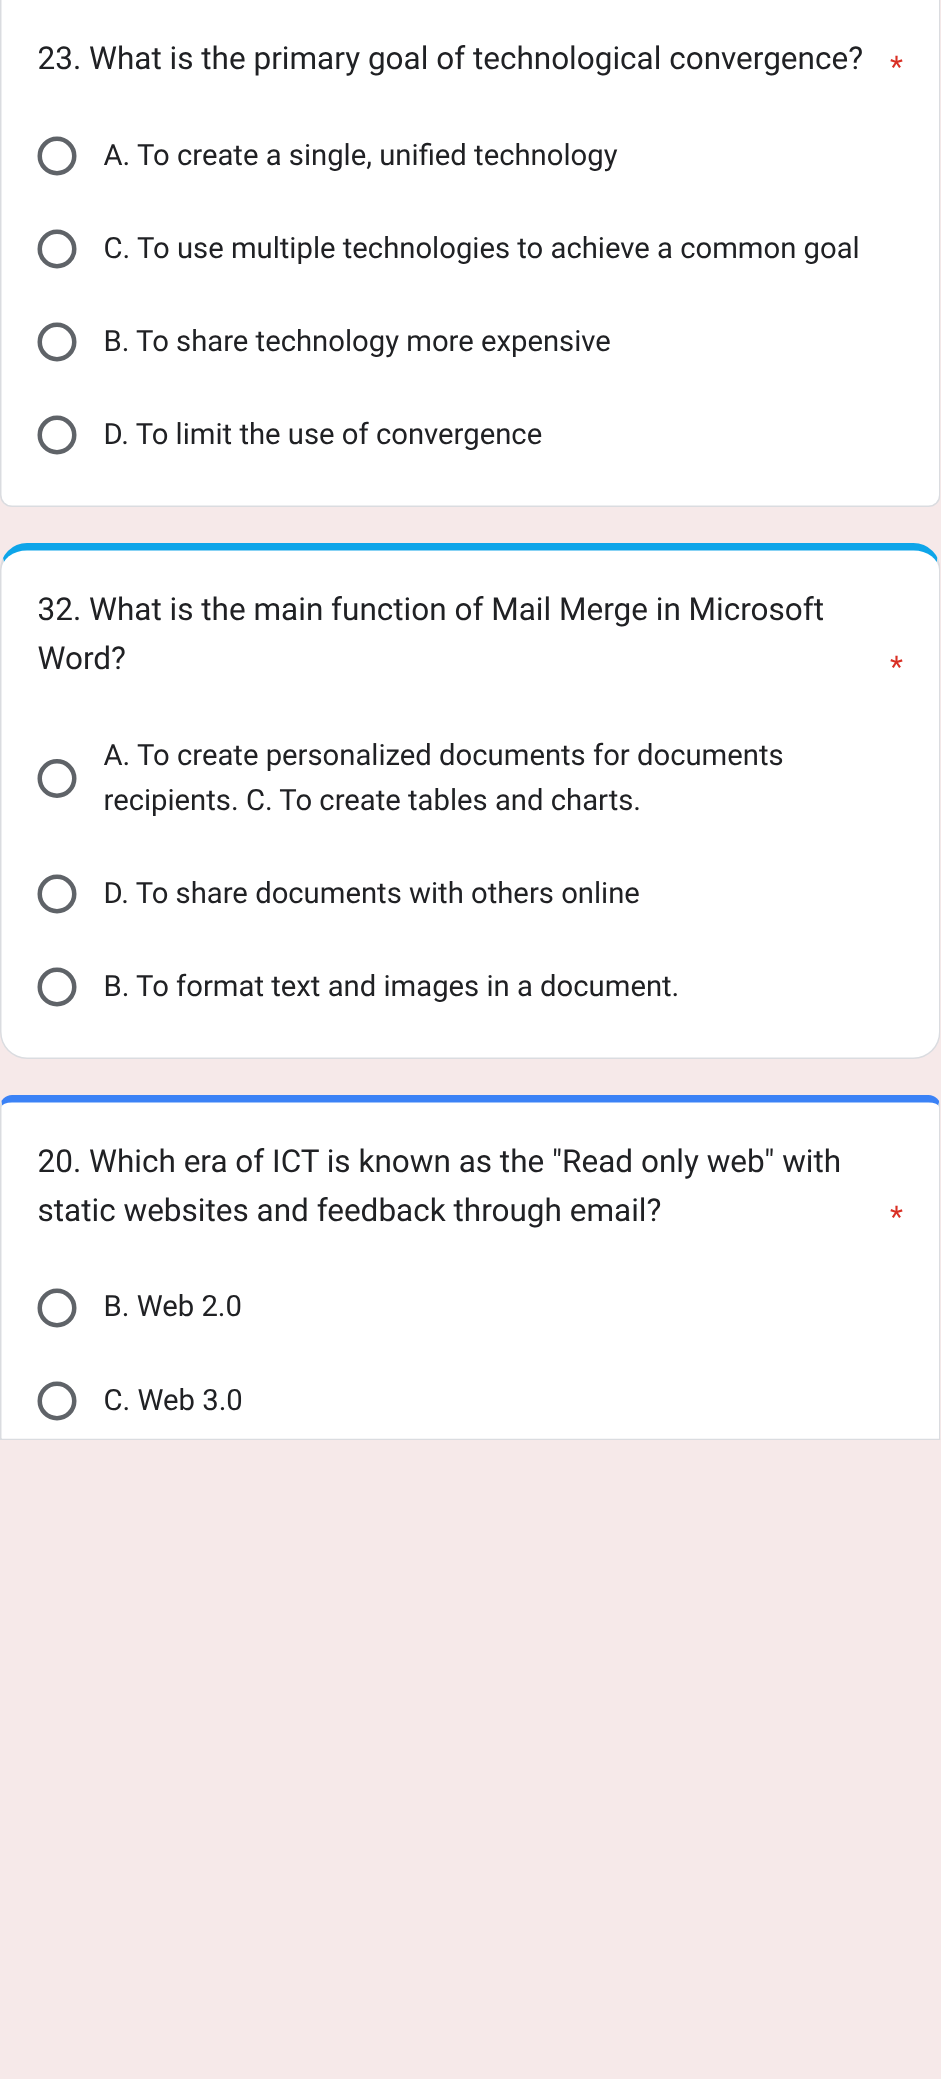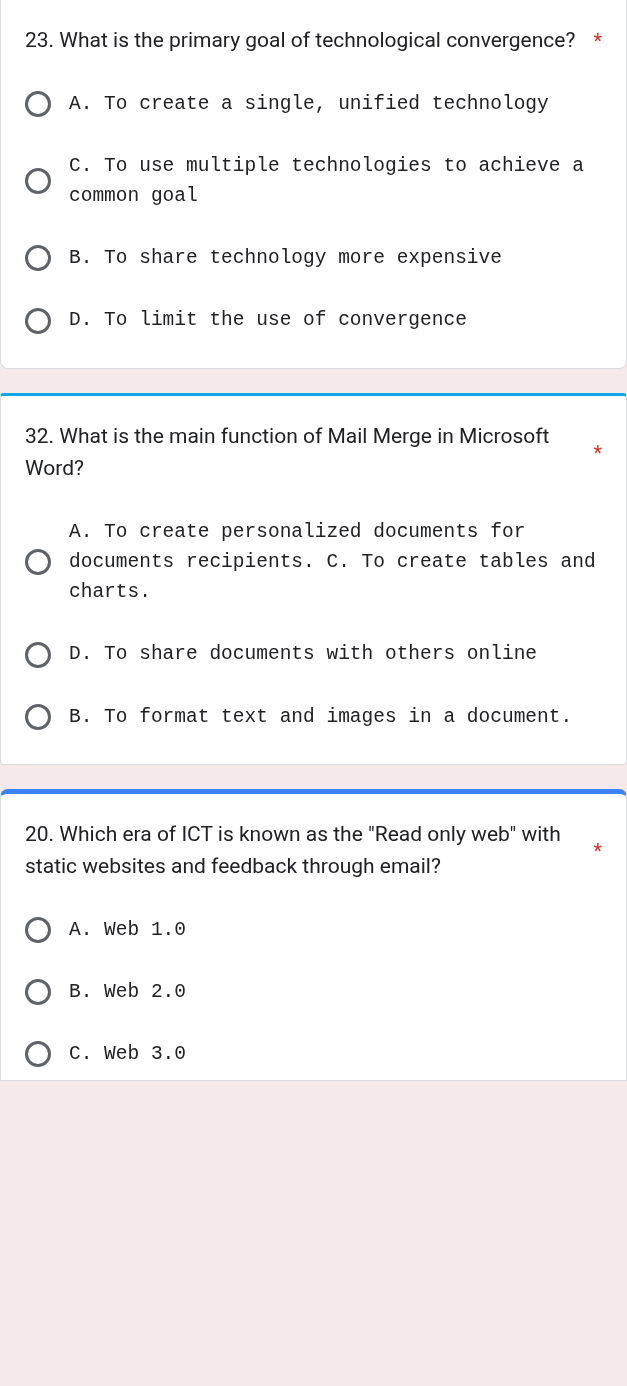--- a/index.html
+++ b/index.html
@@ -16,32 +16,32 @@
     border-radius: 0 0 8px 8px;
     padding: 24px 24px 32px 24px;
     margin-bottom: 24px;
     border: 1px solid #dadce0;
     border-top: none;
   }
   .question-card.first {
     border-radius: 0 0 8px 8px;
   }
   .question-card.middle {
-    border-radius: 4px;
-    border-top: 3px solid #0ea5e9;
+    border-radius: 18px;
+    border-top: 5px solid #0ea5e9;
   }
   .question-card.last {
     border-radius: 8px 8px 0 0;
     border-top: 5px solid #3b82f6;
     margin-bottom: 0;
     padding-bottom: 10px;
   }
   .question-header {
     display: flex;
-    align-items: center;
+    align-items: flex-end;
     justify-content: space-between;
     gap: 10px;
     margin-bottom: 32px;
   }
   .question-text {
     font-size: 21px;
     line-height: 1.55;
     color: #202124;
     flex: 1;
   }
@@ -66,21 +66,20 @@
     height: 26px;
     border: 3px solid #5f6368;
     border-radius: 50%;
     flex-shrink: 0;
     cursor: pointer;
   }
   .option-text {
     font-size: 19.5px;
     line-height: 1.55;
     color: #202124;
-    font-family: Liberation Mono, monospace;
   }
 </style>
 </head>
 <body>
 
 <div class="question-card first">
   <div class="question-header">
     <span class="question-text">23. What is the primary goal of technological convergence?</span>
     <span class="required">*</span>
   </div>
@@ -121,23 +120,19 @@
   </div>
 </div>
 
 <div class="question-card last">
   <div class="question-header">
     <span class="question-text">20. Which era of ICT is known as the "Read only web" with static websites and feedback through email?</span>
     <span class="required">*</span>
   </div>
   <div class="option-row">
     <div class="radio"></div>
-    <span class="option-text">A. Web 1.0</span>
-  </div>
-  <div class="option-row">
-    <div class="radio"></div>
     <span class="option-text">B. Web 2.0</span>
   </div>
   <div class="option-row">
     <div class="radio"></div>
     <span class="option-text">C. Web 3.0</span>
   </div>
 </div>
 
 </body></html>

